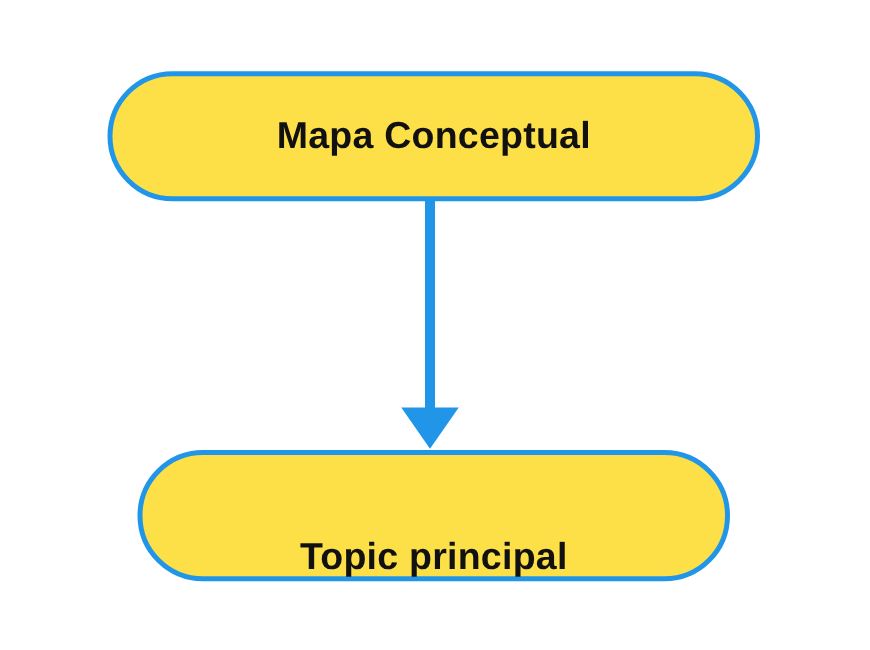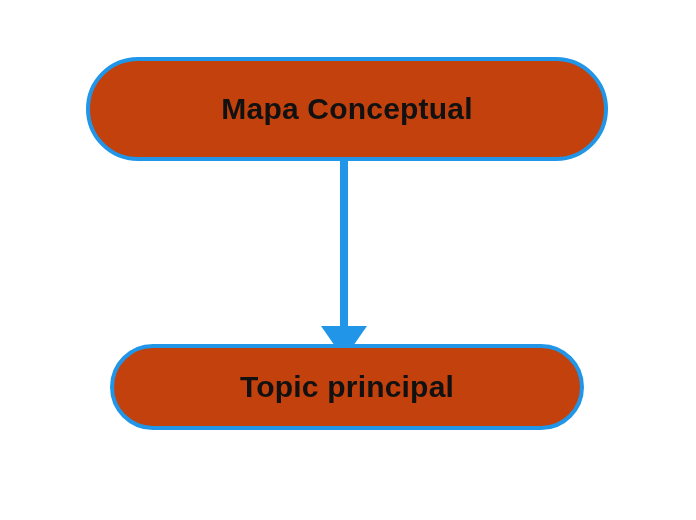--- a/index.html
+++ b/index.html
@@ -16,21 +16,21 @@
     width: 696px;
     height: 520px;
     background: #ffffff;
     overflow: hidden;
   }
 
   
   .node {
     position: absolute;
     box-sizing: border-box;
-    background: #c2410c;
+    background: #fde047;
     border: 4px solid #2196e8;
     border-radius: 56px;
     display: flex;
     align-items: center;
     justify-content: center;
   }
   .node-label {
     font-family: "Liberation Sans", sans-serif;
     font-weight: bold;
     font-size: 30px;
@@ -44,23 +44,24 @@
   
   #node-root {
     left: 86px;
     top: 57px;
     width: 522px;
     height: 104px;
   }
   
   #node-child {
     left: 110px;
-    top: 344px;
+    top: 360px;
     width: 474px;
-    height: 86px;
+    height: 105px;
+    align-items: flex-end;
   }
 
   
   #connector {
     position: absolute;
     left: 310px;
     top: 158px;
     width: 70px;
     height: 206px;
     pointer-events: none;

